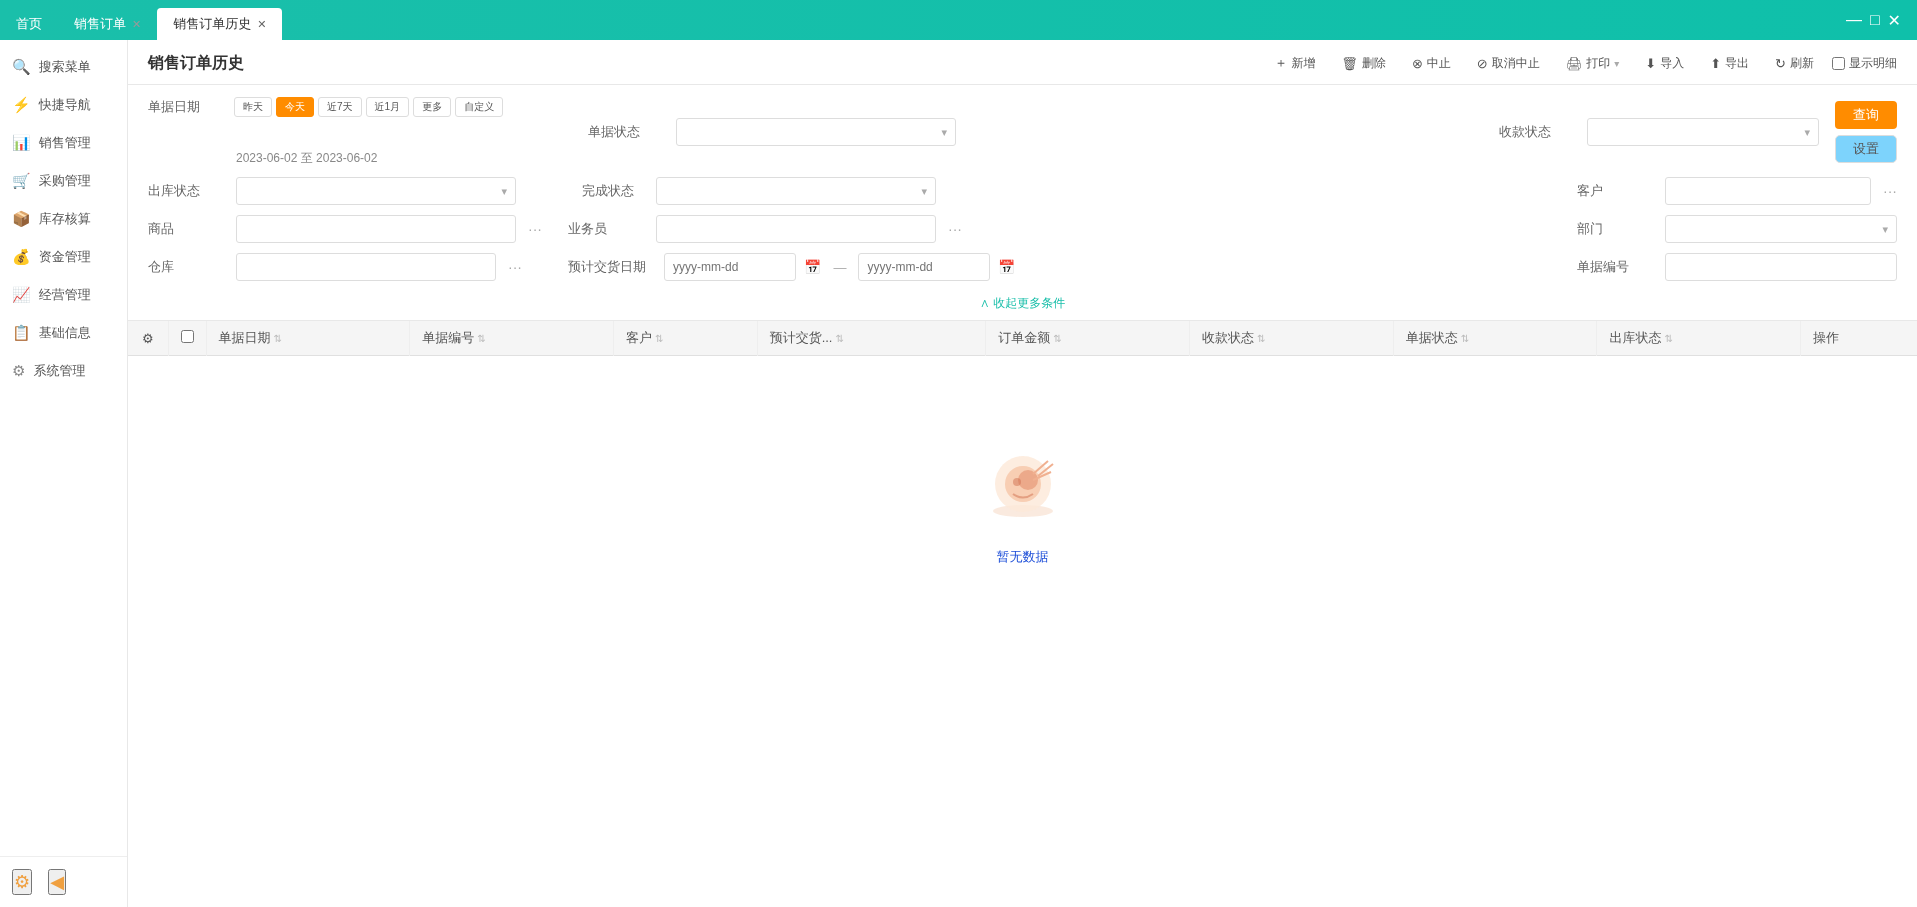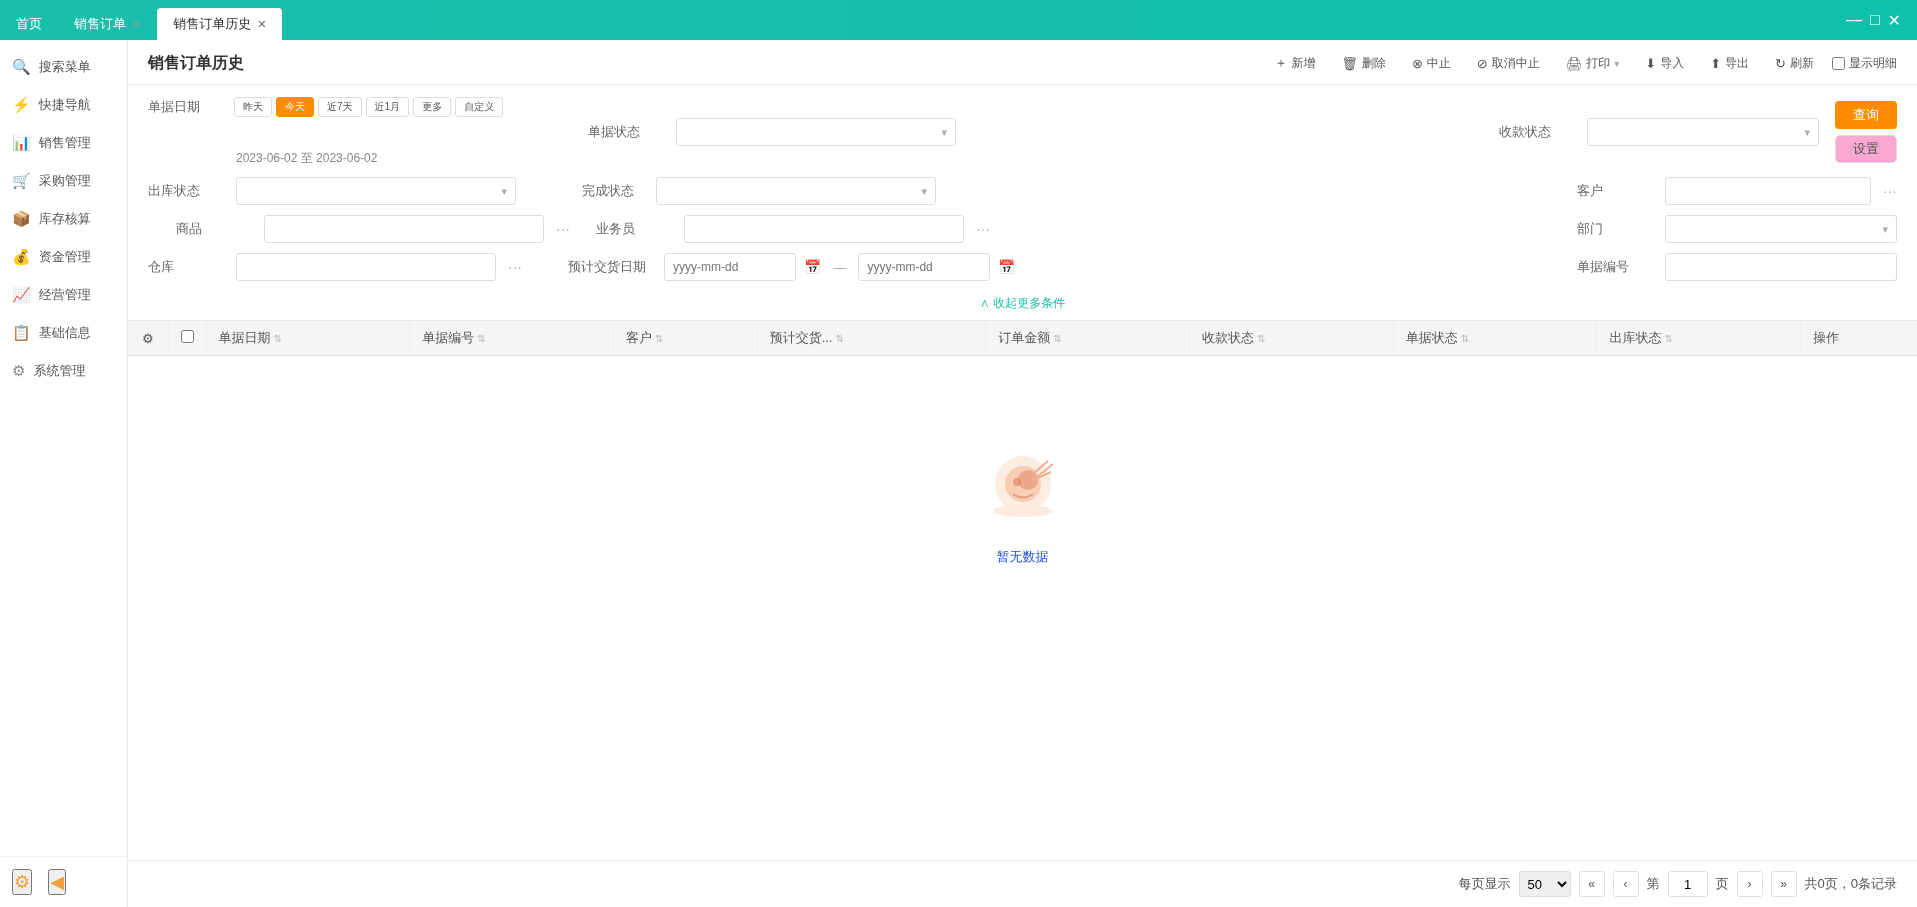--- a/index.html
+++ b/index.html
@@ -312,21 +312,21 @@
     .query-btn {
       background: #ff8c00;
       color: #fff;
       border: none;
       border-radius: 4px;
       padding: 5px 18px;
       font-size: 13px;
       cursor: pointer;
     }
     .settings-btn {
-      background: #f9a8d4;
+      background: #7dd3fc;
       color: #555;
       border: 1px solid #ddd;
       border-radius: 5px;
       padding: 4px 14px;
       font-size: 13px;
       cursor: pointer;
     }
     .query-area {
       display: flex;
       flex-direction: column;
@@ -503,21 +503,21 @@
           </div>
         </div>
         <div style="width:320px;display:flex;align-items:center;gap:8px;margin-left:12px;">
           <span class="filter-label">客户</span>
           <div class="filter-input" style="flex:1;display:inline-block;"></div>
           <span class="filter-dots">···</span>
         </div>
       </div>
 
       <div class="filter-row">
-        <div style="display:flex;align-items:center;gap:8px;width:420px;margin-left:28px;">
+        <div style="display:flex;align-items:center;gap:8px;width:420px;">
           <span class="filter-label">商品</span>
           <input class="filter-input" style="flex: 1 1 0%; max-width: 280px;">
           <span class="filter-dots">···</span>
         </div>
         <div style="flex:1;display:flex;align-items:center;gap:8px;">
           <span class="filter-label">业务员</span>
           <input class="filter-input" style="flex: 1 1 0%; max-width: 280px;">
           <span class="filter-dots">···</span>
         </div>
         <div style="width:320px;display:flex;align-items:center;gap:8px;margin-left:12px;">
@@ -631,31 +631,15 @@
           <line x1="60" y1="38" x2="75" y2="25" stroke="#f0b090" stroke-width="2"></line>
           <line x1="65" y1="40" x2="80" y2="28" stroke="#f0b090" stroke-width="2"></line>
           <line x1="60" y1="44" x2="78" y2="36" stroke="#f0b090" stroke-width="2"></line>
           <circle cx="44" cy="46" r="4" fill="#d07050" opacity="0.5"></circle>
           <path d="M40 58 Q50 65 60 58" stroke="#d07050" stroke-width="2" fill="none" opacity="0.5"></path>
         </svg>
         <span>暂无数据</span>
       </div>
     </div>
 
-    <div class="pagination">
-      <span>每页显示</span>
-      <select class="page-size-select">
-        <option>50</option>
-        <option>20</option>
-        <option>100</option>
-      </select>
-      <button class="page-nav-btn">«</button>
-      <button class="page-nav-btn">‹</button>
-      <span>第</span>
-      <input class="page-input" value="1" style="">
-      <span>页</span>
-      <button class="page-nav-btn">›</button>
-      <button class="page-nav-btn">»</button>
-      <span>共0页，0条记录</span>
-    </div>
 
   </div>
 </div>
 
 </body></html>

